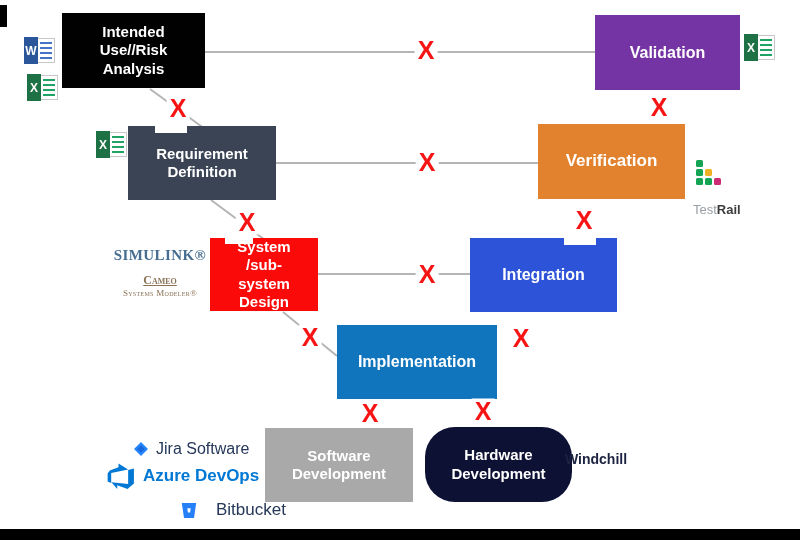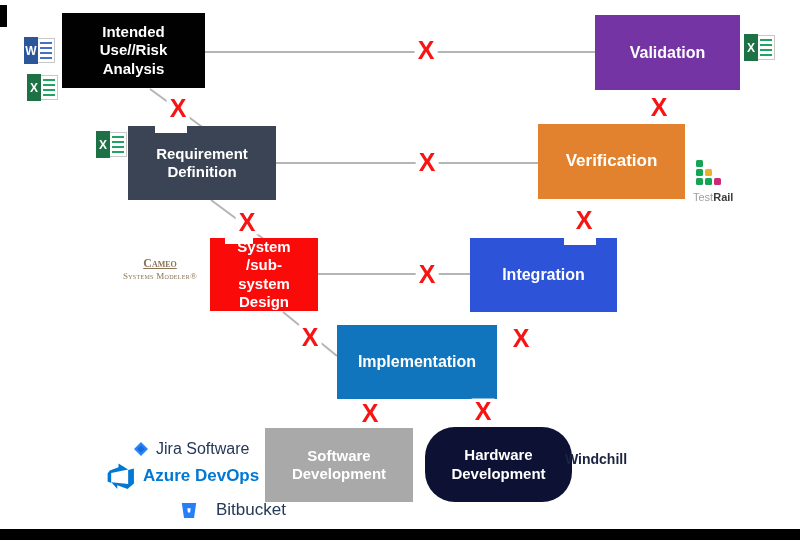--- a/index.html
+++ b/index.html
@@ -32,21 +32,21 @@
   .excel .oi-page i{background:#21a366}
   
   .simulink-block{position:absolute;left:108px;top:247px;width:104px;text-align:center;z-index:2}
   .simulink-text{font-family:"Liberation Serif",serif;font-weight:700;font-size:15px;color:#476e91;letter-spacing:.4px}
   .cameo1{font-family:"Liberation Serif",serif;font-variant:small-caps;font-weight:700;font-size:12px;color:#8a7257;margin-top:9px;text-decoration:underline}
   .cameo2{font-family:"Liberation Serif",serif;font-variant:small-caps;font-size:9px;color:#8a7257;letter-spacing:.3px}
   
   .testrail-block{position:absolute;left:693px;top:160px;width:44px;z-index:2}
   .tr-grid{position:relative;width:25px;height:25px;margin-left:3px}
   .tr-sq{position:absolute;width:7px;height:7px;border-radius:1.5px}
-  .tr-label{font-size:11px;margin-top:6px;color:#9aa0a6}
+  .tr-label{font-size:13px;margin-top:17px;color:#9aa0a6}
   .tr-label b{color:#3c3c3c}
   
   .tool-row{position:absolute;display:flex;align-items:center;z-index:2}
   .jira-row{left:134px;top:440px;gap:8px}
   .jira-label{font-size:16px;color:#253858;font-weight:500}
   .azure-row{left:106px;top:462px;gap:7px}
   .azure-label{font-size:17px;color:#0078d4;font-weight:700}
   .bitbucket-row{left:181px;top:500px;gap:19px}
   .bitbucket-label{font-size:17px;color:#253858;font-weight:500}
   .windchill{position:absolute;left:565px;top:451px;font-size:14px;font-weight:600;color:#1c2340;z-index:2}
@@ -152,20 +152,21 @@
     <div class="oi-page">
         <i></i>
         <i></i>
         <i></i>
         <i></i>
       </div>
     <div class="oi-panel">X</div>
   </div>
 
   <div class="simulink-block">
+    <div class="simulink-text">SIMULINK®</div>
     <div class="cameo1">Cameo</div>
     <div class="cameo2">Systems Modeler®</div>
   </div>
 
   <div class="testrail-block">
     <div class="tr-grid">
       <span class="tr-sq" style="left:0;top:0;background:#13a454"></span>
       <span class="tr-sq" style="left:0;top:9px;background:#13a454"></span>
       <span class="tr-sq" style="left:9px;top:9px;background:#efb226"></span>
       <span class="tr-sq" style="left:0;top:18px;background:#13a454"></span>

